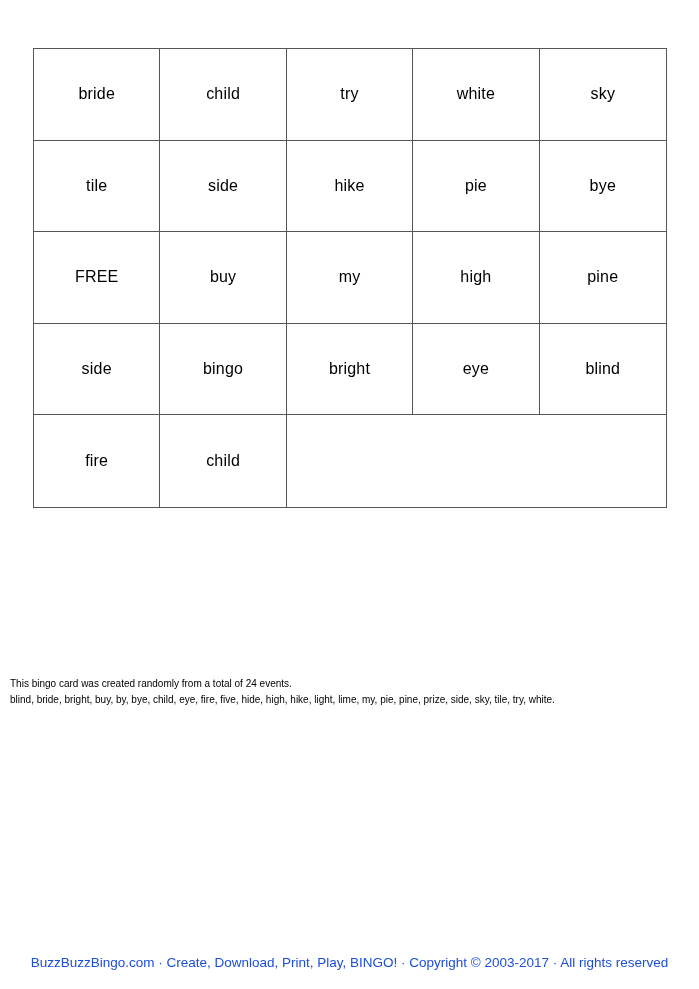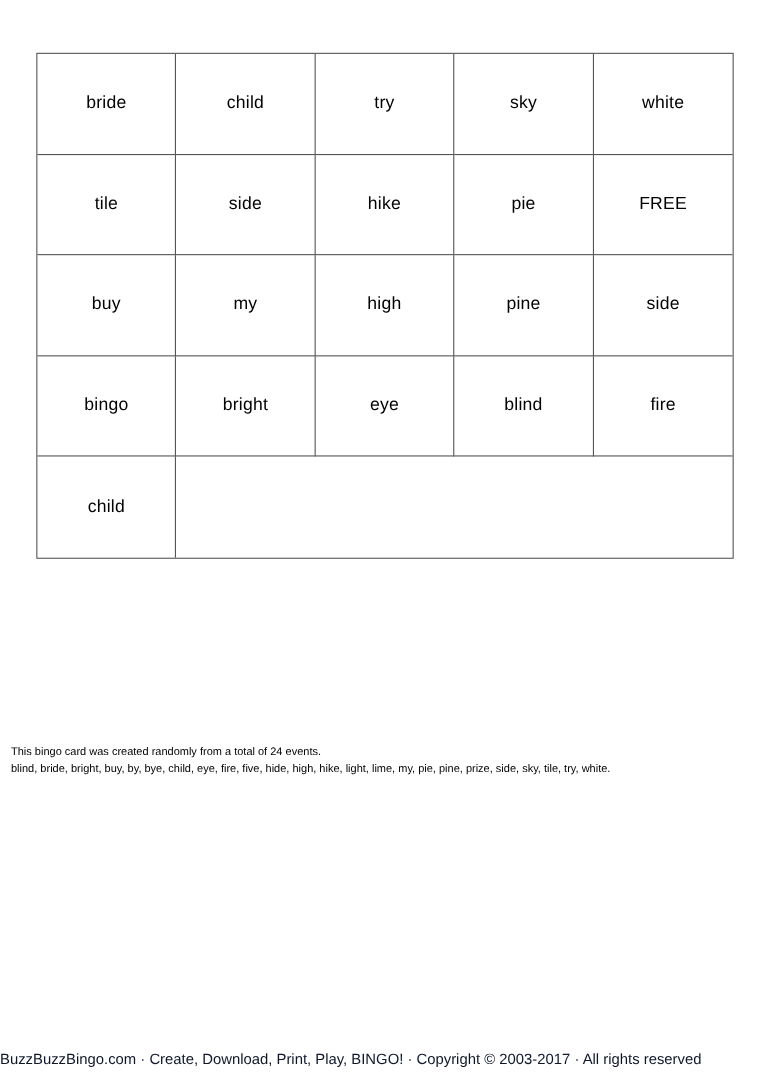--- a/index.html
+++ b/index.html
@@ -53,38 +53,39 @@
     right: 8px;
     font-size: 10px;
     line-height: 16px;
     color: #000000;
   }
   .footer {
     position: absolute;
     left: 0;
     top: 955px;
     width: 100%;
-    text-align: left;
+    text-align: center;
     font-size: 13.5px;
-    color: #0f172a;
+    color: #1d4ed8;
   }
 </style>
 </head>
 <body>
 
 <div class="bingo-grid" id="bingo-grid">
     <div class="cell">bride</div>
     <div class="cell">child</div>
     <div class="cell">try</div>
+    <div class="cell">white</div>
     <div class="cell">sky</div>
-    <div class="cell">white</div>
     <div class="cell">tile</div>
     <div class="cell">side</div>
     <div class="cell">hike</div>
     <div class="cell">pie</div>
+    <div class="cell">bye</div>
     <div class="cell">FREE</div>
     <div class="cell">buy</div>
     <div class="cell">my</div>
     <div class="cell">high</div>
     <div class="cell">pine</div>
     <div class="cell">side</div>
     <div class="cell">bingo</div>
     <div class="cell">bright</div>
     <div class="cell">eye</div>
     <div class="cell">blind</div>

